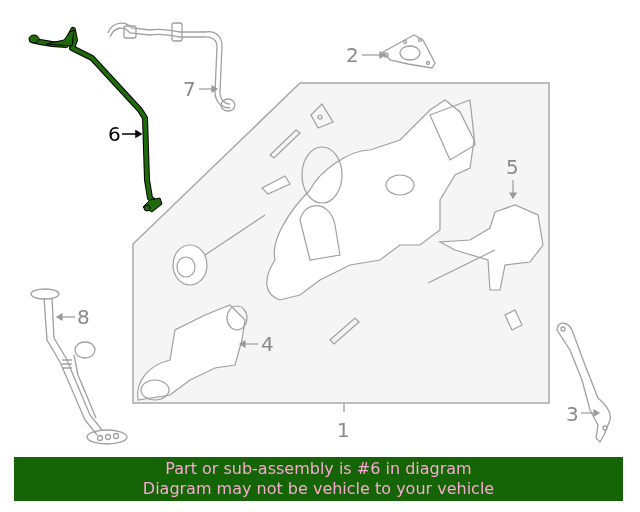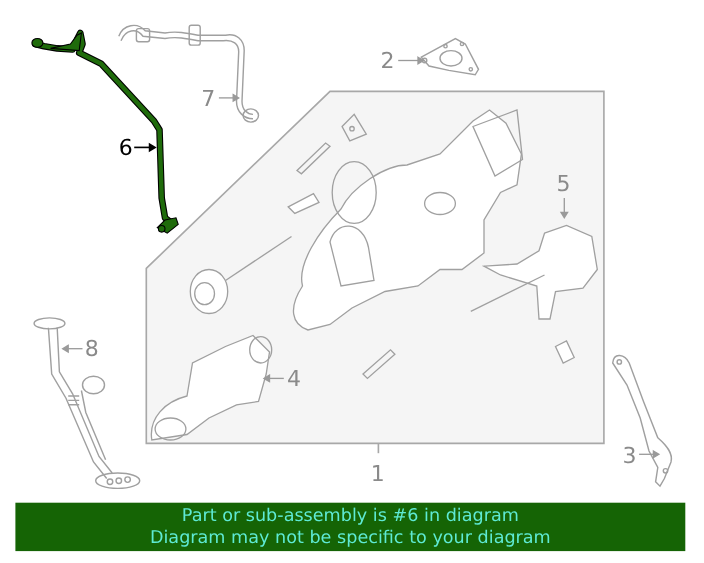--- a/index.html
+++ b/index.html
@@ -2,21 +2,21 @@
 <html><head>
 <meta charset="utf-8">
 <style>
   html, body { margin: 0; padding: 0; background: #ffffff; }
   body { width: 640px; height: 512px; position: relative; overflow: hidden; font-family: "DejaVu Sans", sans-serif; }
   #diagram { position: absolute; left: 0; top: 0; width: 640px; height: 460px; }
   .callout { position: absolute; font-family: "DejaVu Sans", sans-serif; font-size: 20px; color: #8a8a8a; line-height: 1; }
   .callout.active { color: #000000; }
   #banner {
     position: absolute; left: 14px; top: 457px; width: 609px; height: 44px;
-    background: #156405; color: #5eead4; text-align: center;
+    background: #156405; color: #f9a8d4; text-align: center;
     font-family: "DejaVu Sans", sans-serif; font-size: 16px; line-height: 20px;
     padding-top: 2px; box-sizing: border-box;
   }
   #banner div { white-space: nowrap; }
 </style>
 </head>
 <body>
 
 <svg id="diagram" viewBox="0 0 640 460" width="640" height="460" xmlns="http://www.w3.org/2000/svg">
 
@@ -122,14 +122,14 @@
 <span class="callout" style="left:346px; top:45px;">2</span>
 <span class="callout" style="left:566px; top:404px;">3</span>
 <span class="callout" style="left:261px; top:334px;">4</span>
 <span class="callout" style="left:506px; top:157px;">5</span>
 <span class="callout active" style="left:108px; top:124px;">6</span>
 <span class="callout" style="left:183px; top:79px;">7</span>
 <span class="callout" style="left:77px; top:307px;">8</span>
 
 <div id="banner">
   <div>Part or sub-assembly is #6 in diagram</div>
-  <div>Diagram may not be specific to your diagram</div>
+  <div>Diagram may not be vehicle to your vehicle</div>
 </div>
 
 </body></html>

